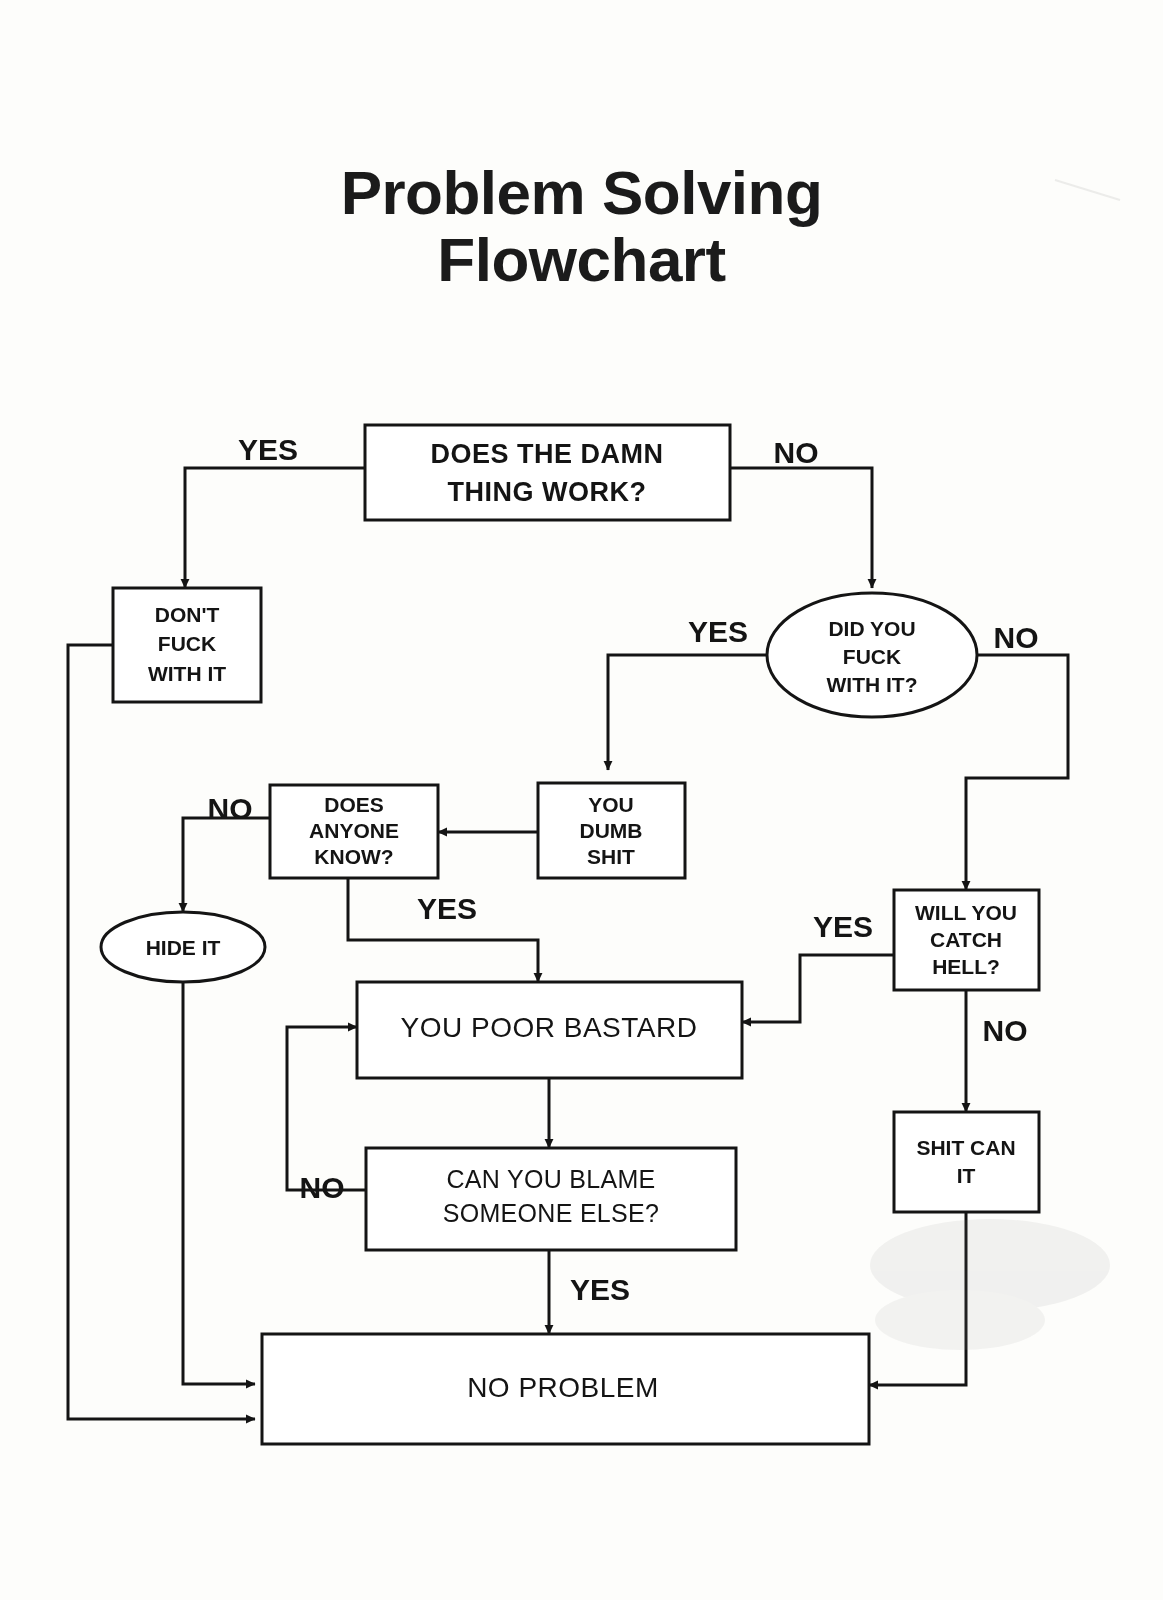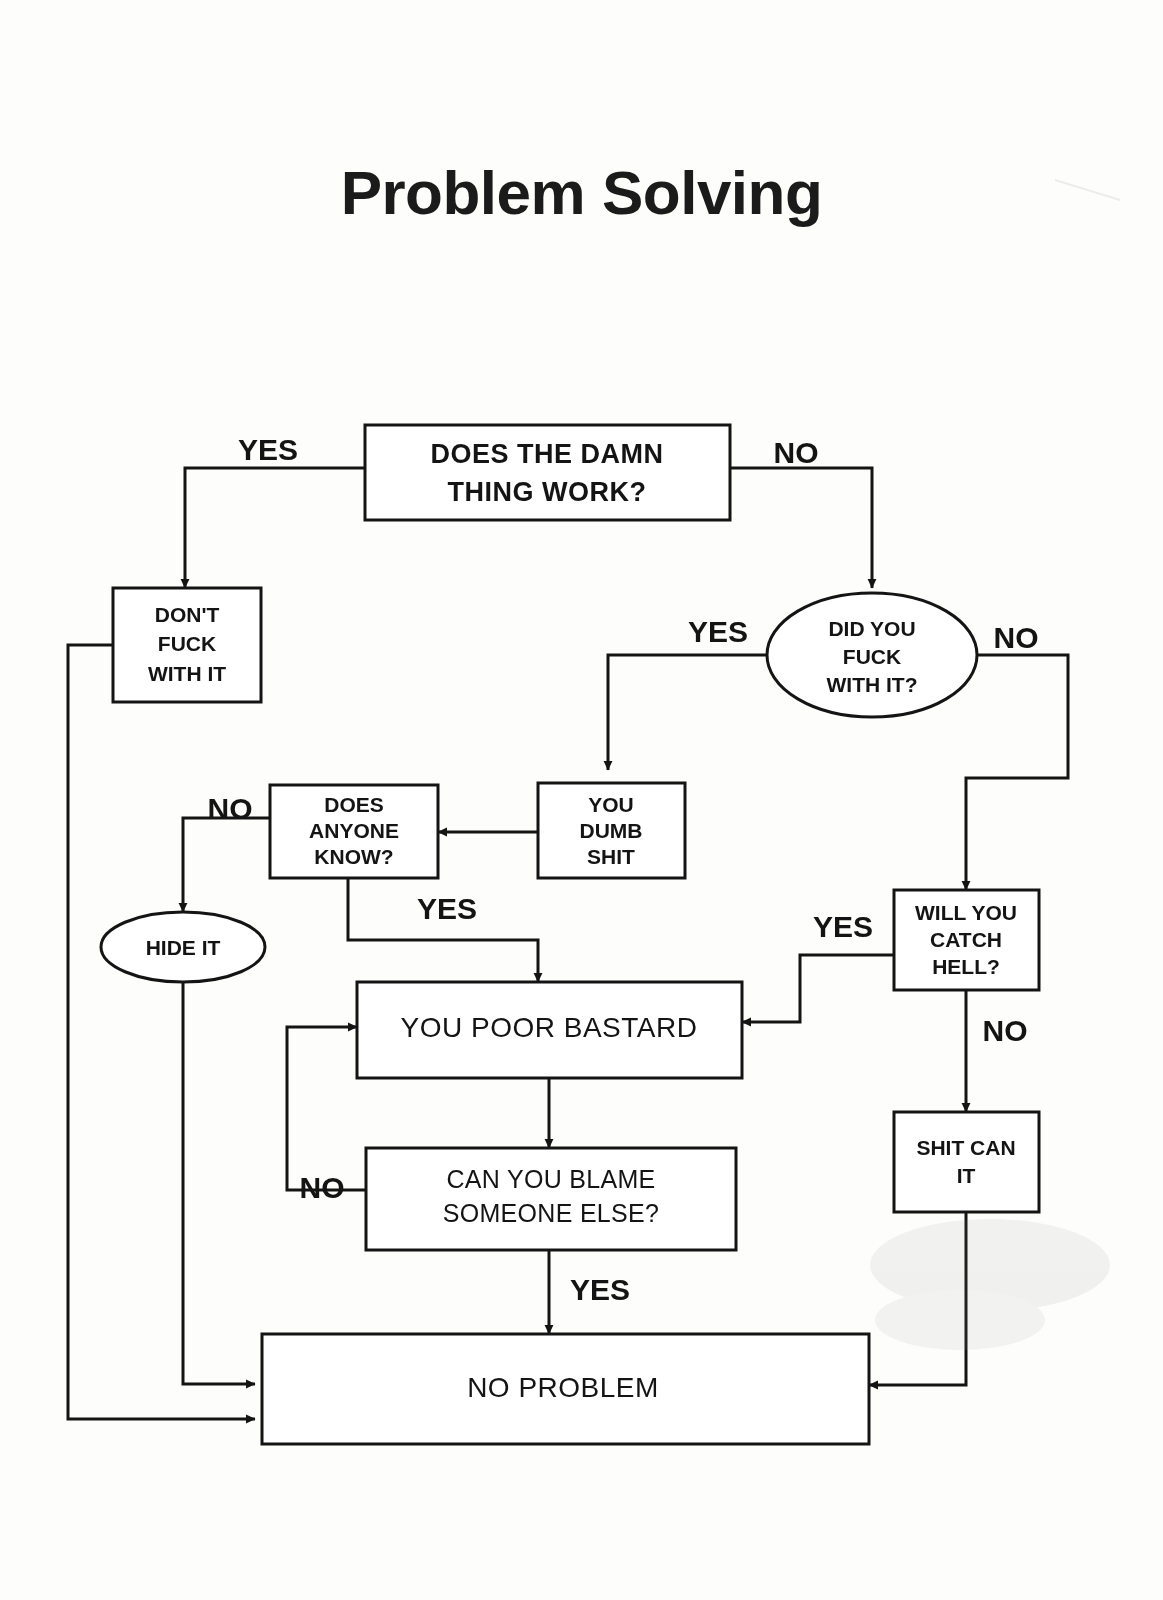--- a/index.html
+++ b/index.html
@@ -72,20 +72,21 @@
   }
   .smudge { opacity: 0.10; }
 </style>
 </head>
 <body>
 
 <div id="page">
 
   <div id="title-block">
     <span class="tline">Problem Solving</span>
+    <span class="tline">Flowchart</span>
   </div>
 
   <svg id="flow" width="1163" height="1600" viewBox="0 0 1163 1600">
     <defs>
       <marker id="arrow" markerWidth="11" markerHeight="11" refX="9.4" refY="5" orient="auto" markerUnits="userSpaceOnUse">
         <path d="M0,0.4 L10,5 L0,9.6 z" fill="#141414"></path>
       </marker>
     </defs>
 
     <path class="conn" d="M365,468 L185,468 L185,588" marker-end="url(#arrow)"></path>

